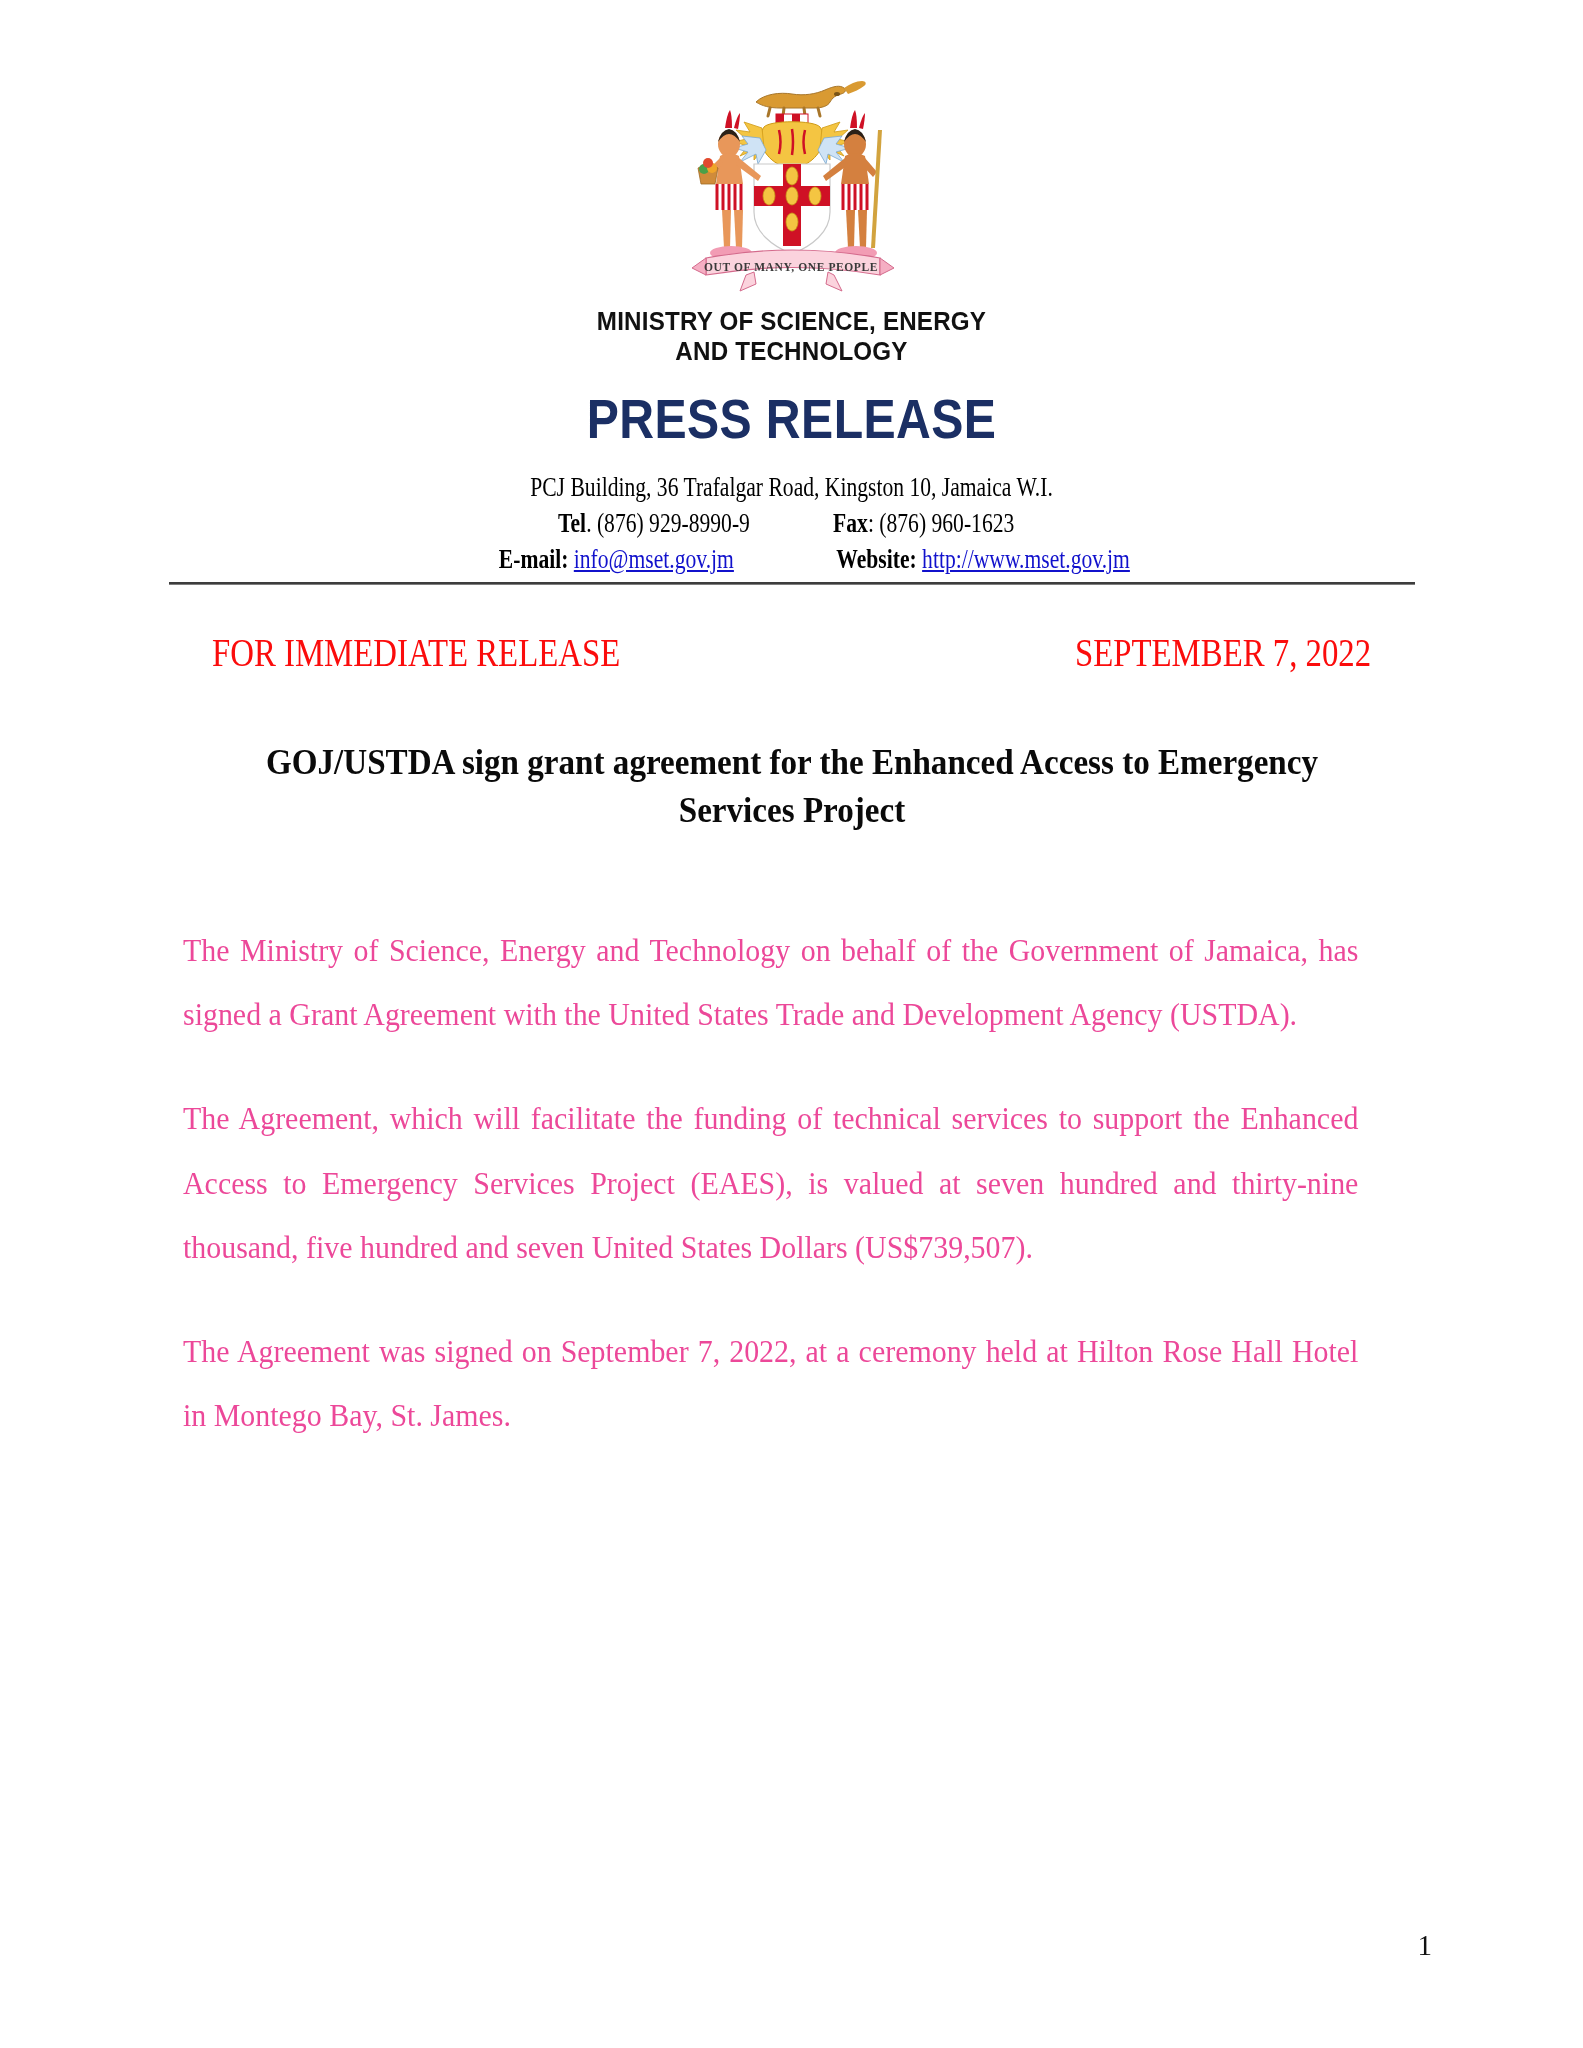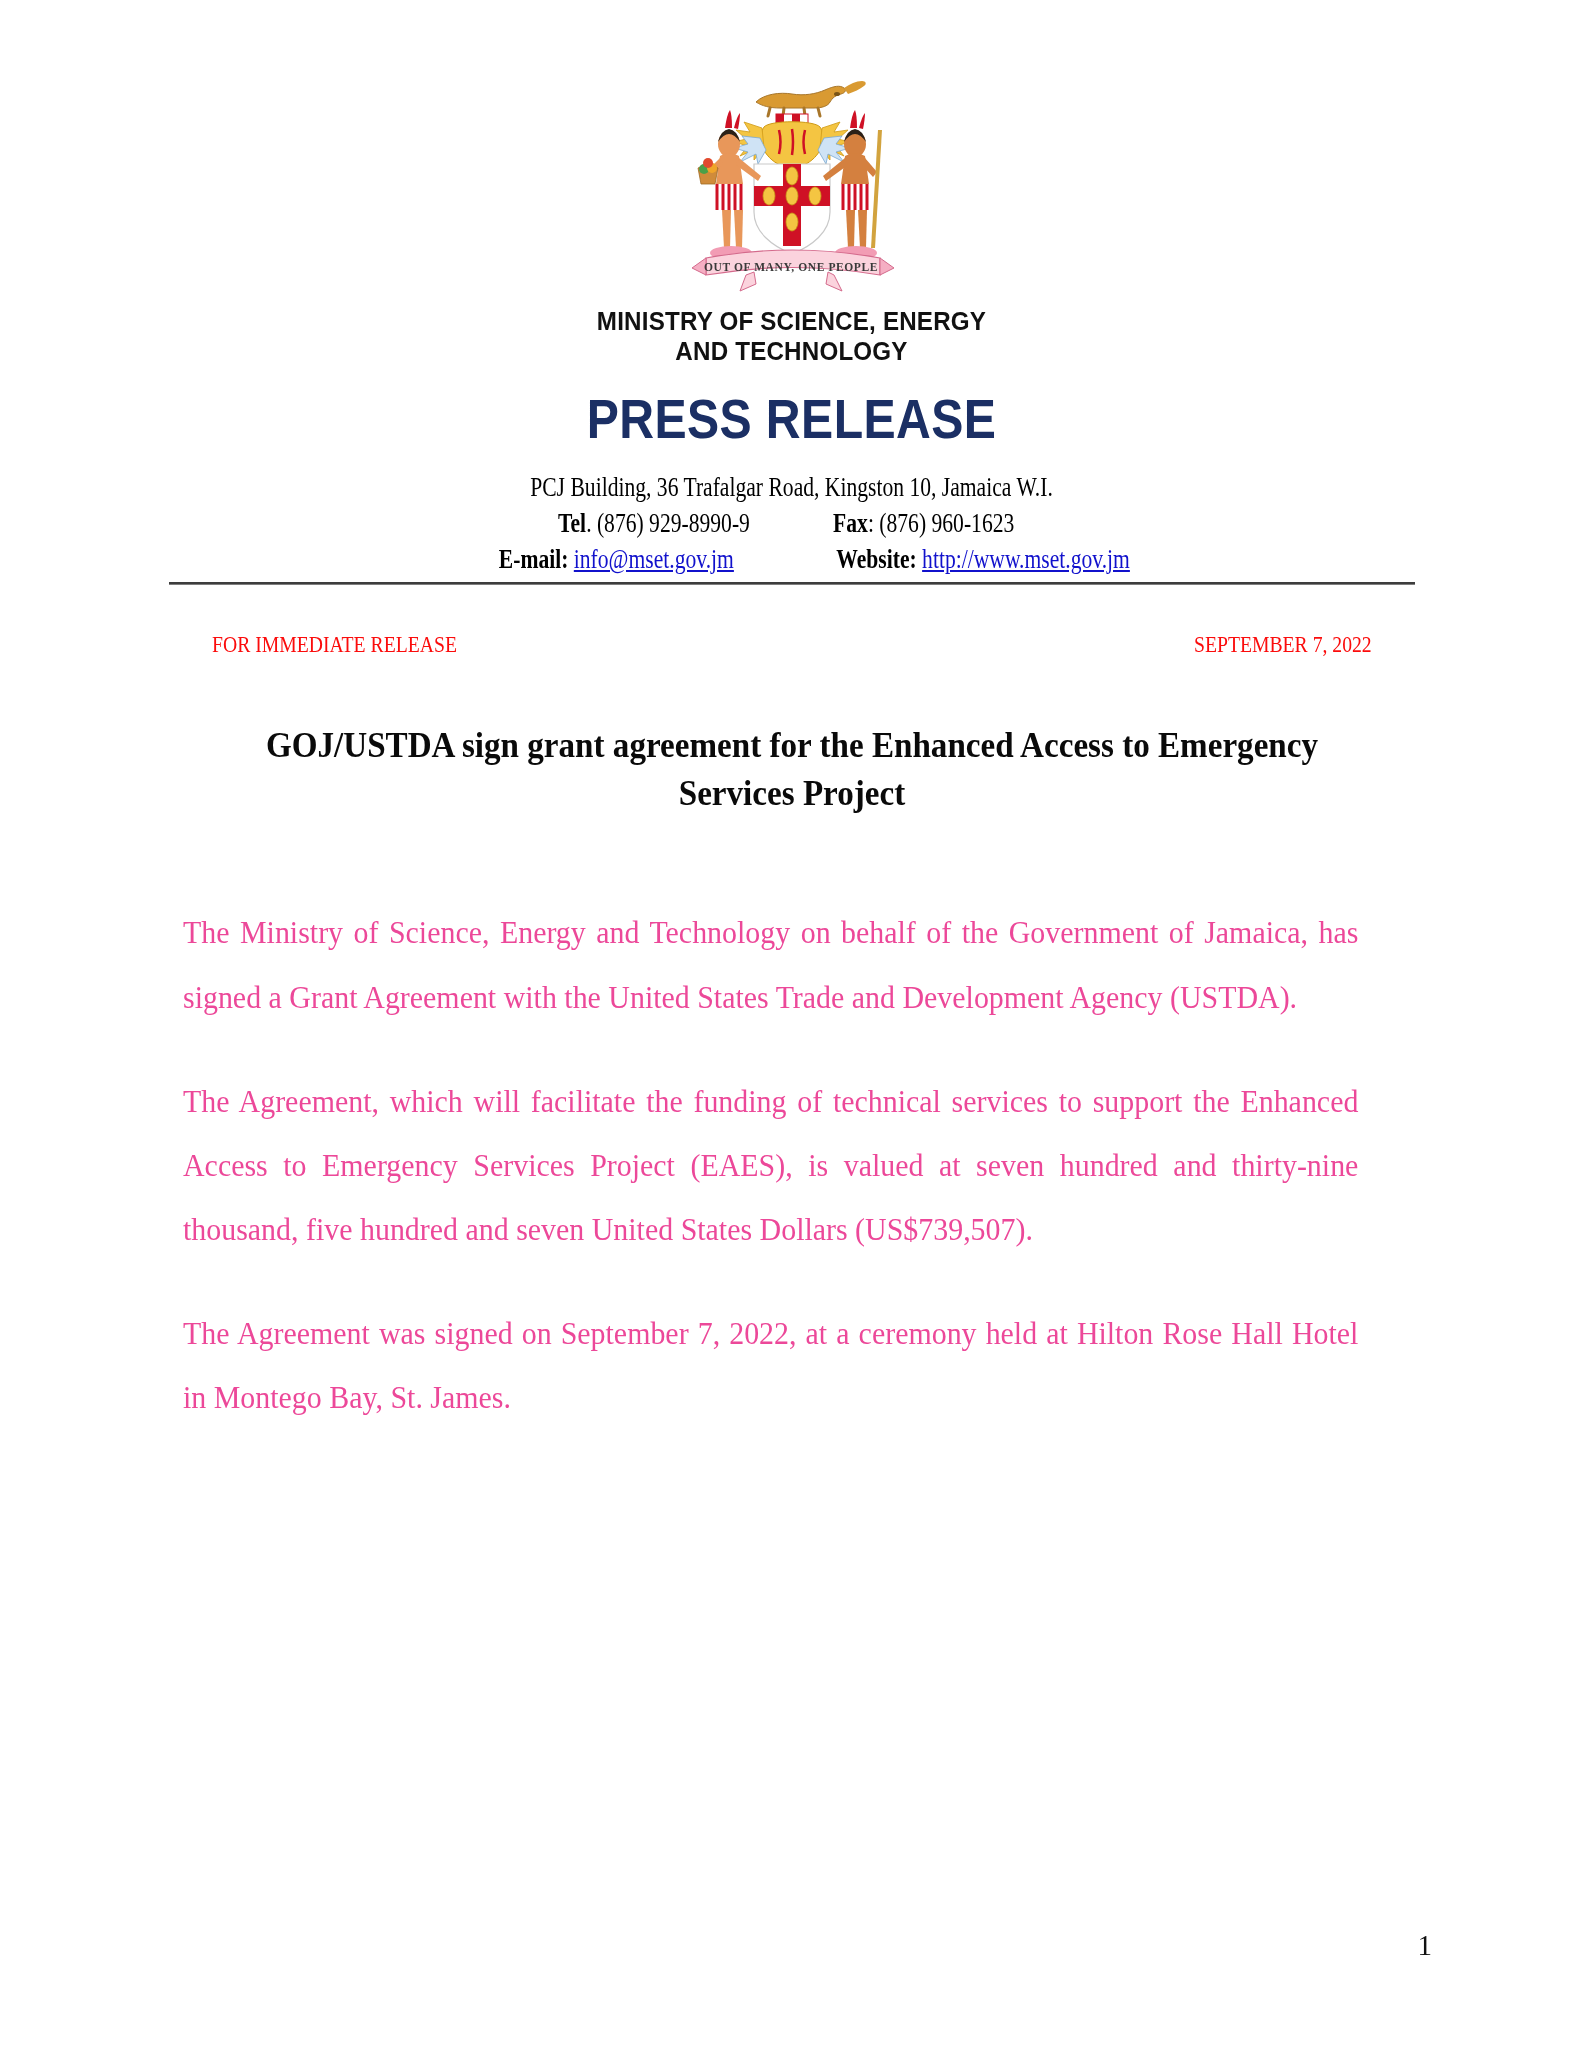--- a/index.html
+++ b/index.html
@@ -109,21 +109,21 @@
 
   
   .release-line {
     display: flex;
     justify-content: space-between;
     align-items: baseline;
     margin: 46px auto 0 auto;
     width: 1160px;
     color: #fb0c0c;
     font-family: "Liberation Serif", "DejaVu Serif", serif;
-    font-size: 24px;
+    font-size: 40px;
     line-height: 1.1;
   }
   .release-line > span { transform: scaleX(0.82); display: inline-block; }
   .release-line .right-item { transform-origin: right center; }
   .release-line .left-item { transform-origin: left center; }
 
   
   .headline {
     margin: 64px auto 0 auto;
     width: 1200px;

